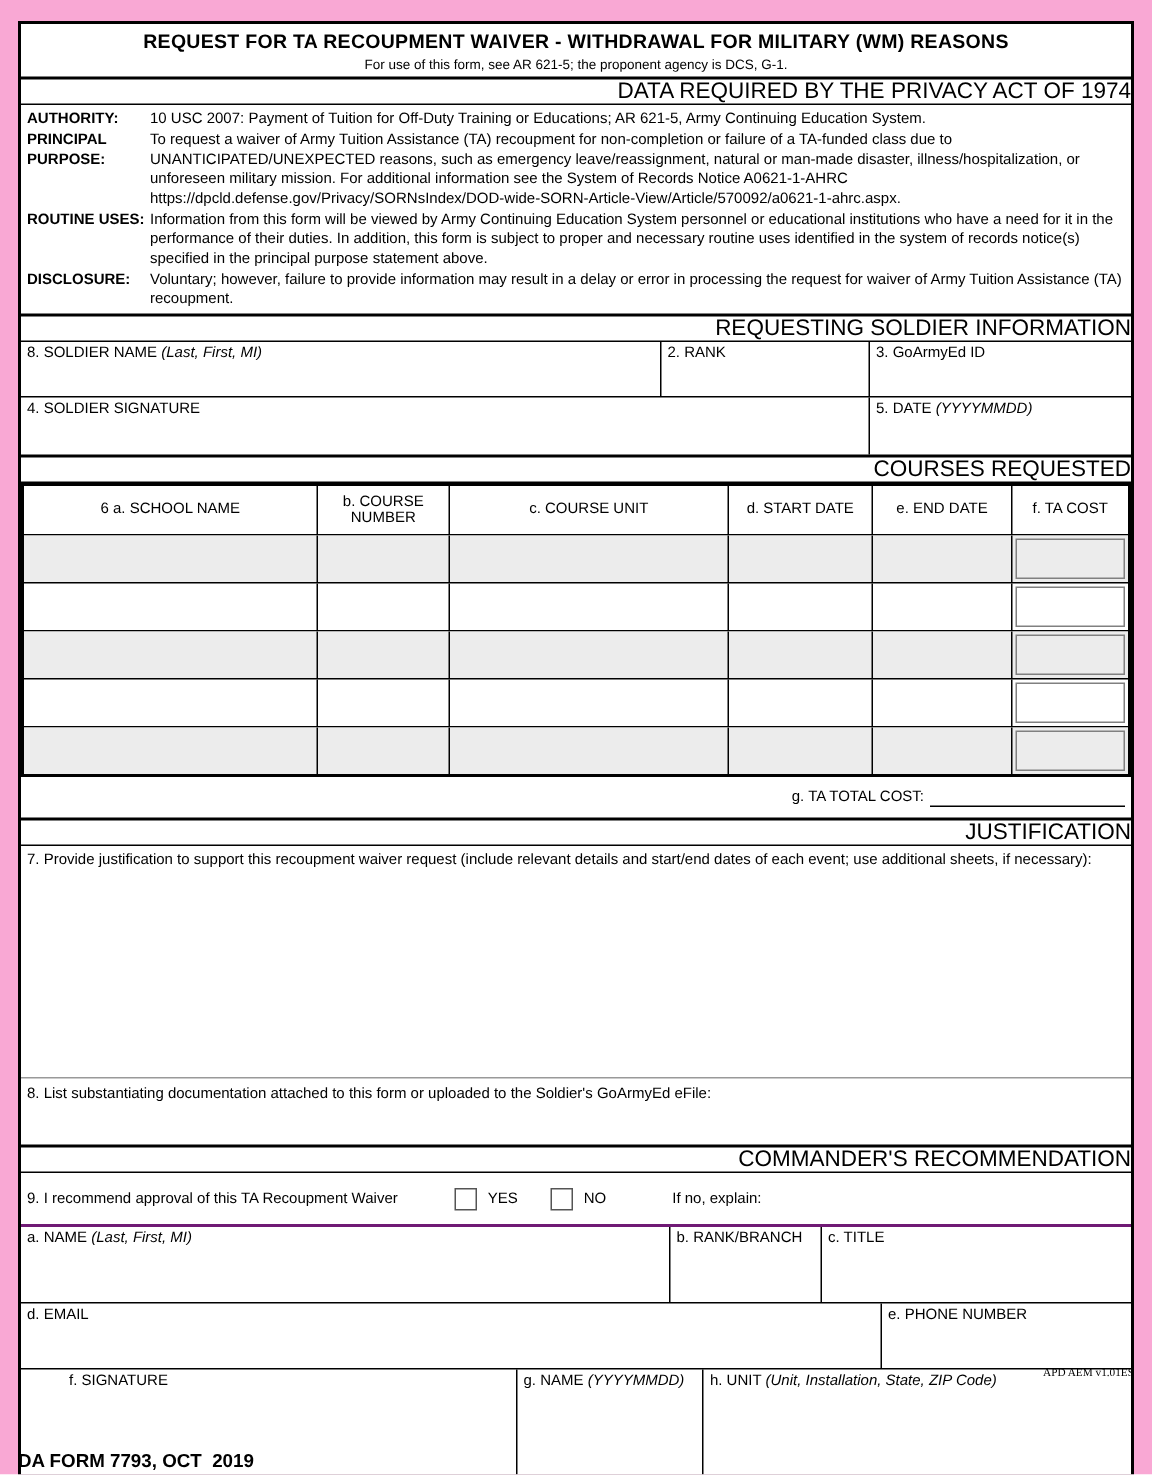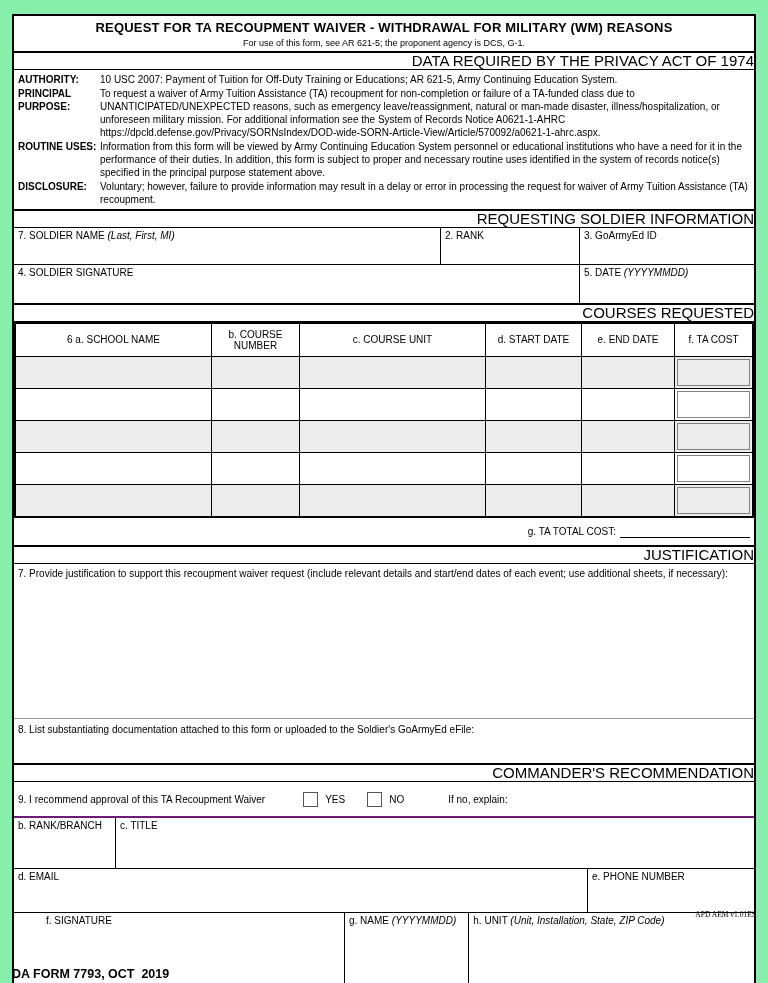--- a/index.html
+++ b/index.html
@@ -9,21 +9,21 @@
     width: 768px;
     height: 983px;
     font-family: "Liberation Sans", sans-serif;
     color: #000;
     -webkit-font-smoothing: antialiased;
   }
   .page {
     position: relative;
     width: 768px;
     height: 983px;
-    background: #86efac;
+    background: #f9a8d4;
     overflow: hidden;
   }
   .form-box {
     position: absolute;
     left: 12px;
     top: 14px;
     width: 744px;
     border: 2px solid #000;
     box-sizing: border-box;
     background: #fff;
@@ -249,21 +249,21 @@
       <div class="privacy-row">
         <div class="privacy-label">DISCLOSURE:</div>
         <div class="privacy-text">Voluntary; however, failure to provide information may result in a delay or error in processing the request for waiver of Army Tuition Assistance (TA) recoupment.</div>
       </div>
     </div>
 
     <div class="section-band">REQUESTING SOLDIER INFORMATION</div>
 
     <div class="field-row soldier-row-1">
       <div class="cell c1">
-        <span>7. SOLDIER NAME</span>
+        <span>8. SOLDIER NAME</span>
         <span class="hint">(Last, First, MI)</span>
       </div>
       <div class="cell c2">
         <span>2. RANK</span>
       </div>
       <div class="cell c3">
         <span>3. GoArmyEd ID</span>
       </div>
     </div>
     <div class="field-row soldier-row-2">
@@ -359,20 +359,24 @@
     <div class="rec-row">
       <span>9. I recommend approval of this TA Recoupment Waiver</span>
       <span class="checkbox cb-yes"></span>
       <span class="cb-label">YES</span>
       <span class="checkbox cb-no"></span>
       <span class="cb-label">NO</span>
       <span class="explain-label">If no, explain:</span>
     </div>
 
     <div class="field-row cmd-row-1">
+      <div class="cell c1">
+        <span>a. NAME</span>
+        <span class="hint">(Last, First, MI)</span>
+      </div>
       <div class="cell c2">
         <span>b. RANK/BRANCH</span>
       </div>
       <div class="cell c3">
         <span>c. TITLE</span>
       </div>
     </div>
     <div class="field-row cmd-row-2">
       <div class="cell c1">
         <span>d. EMAIL</span>

